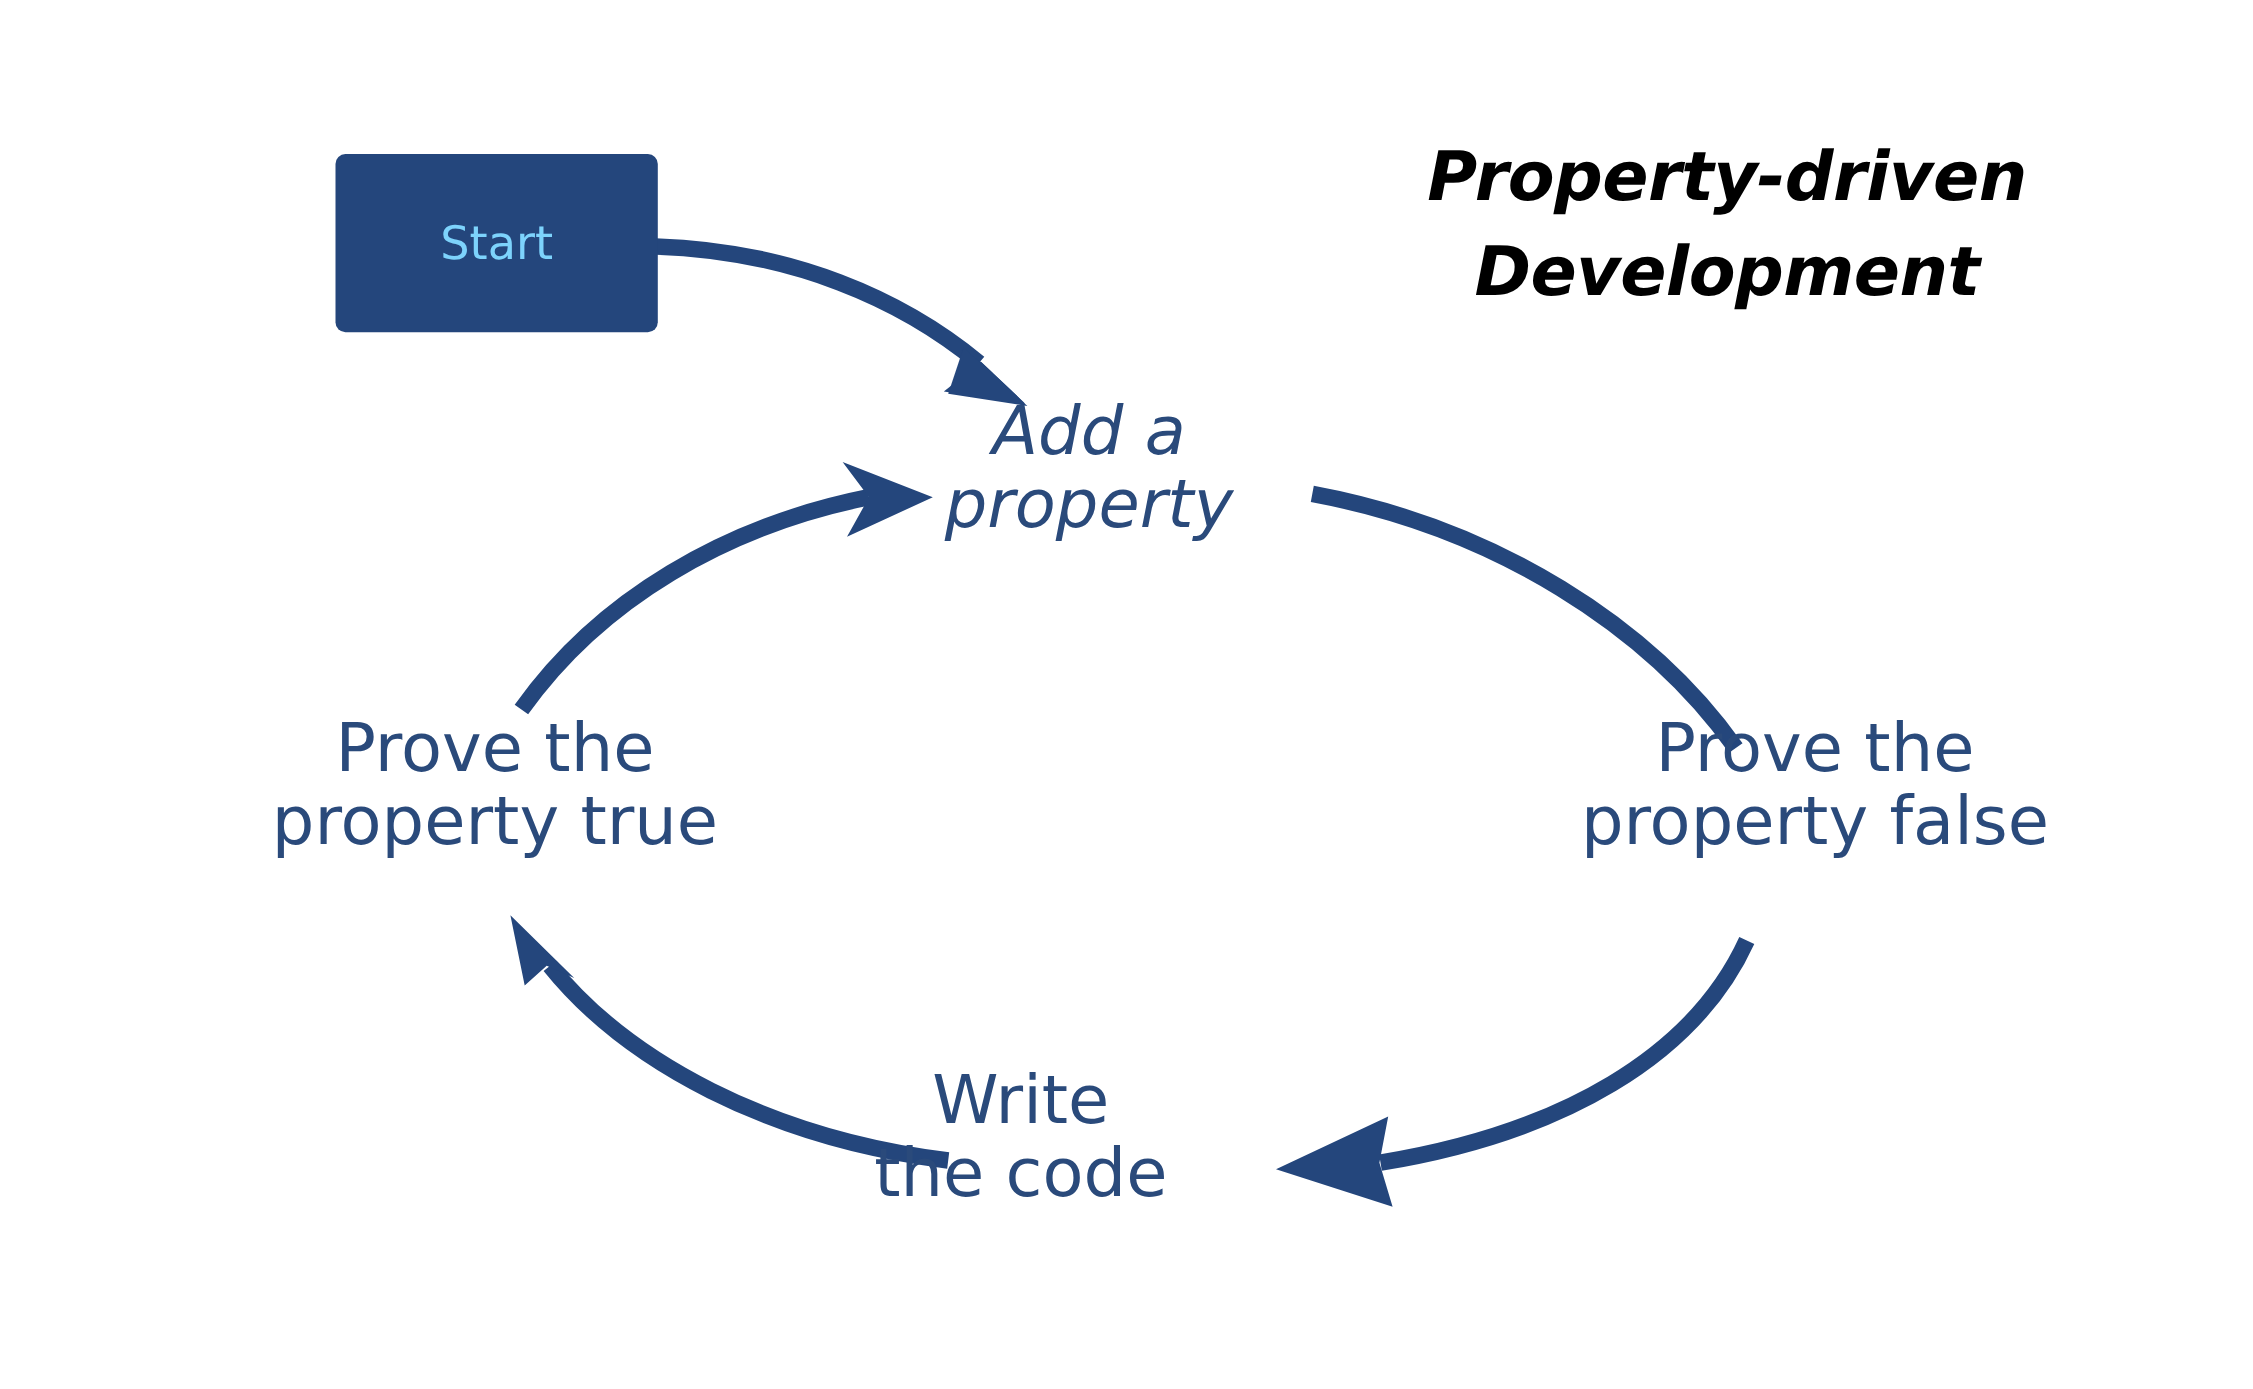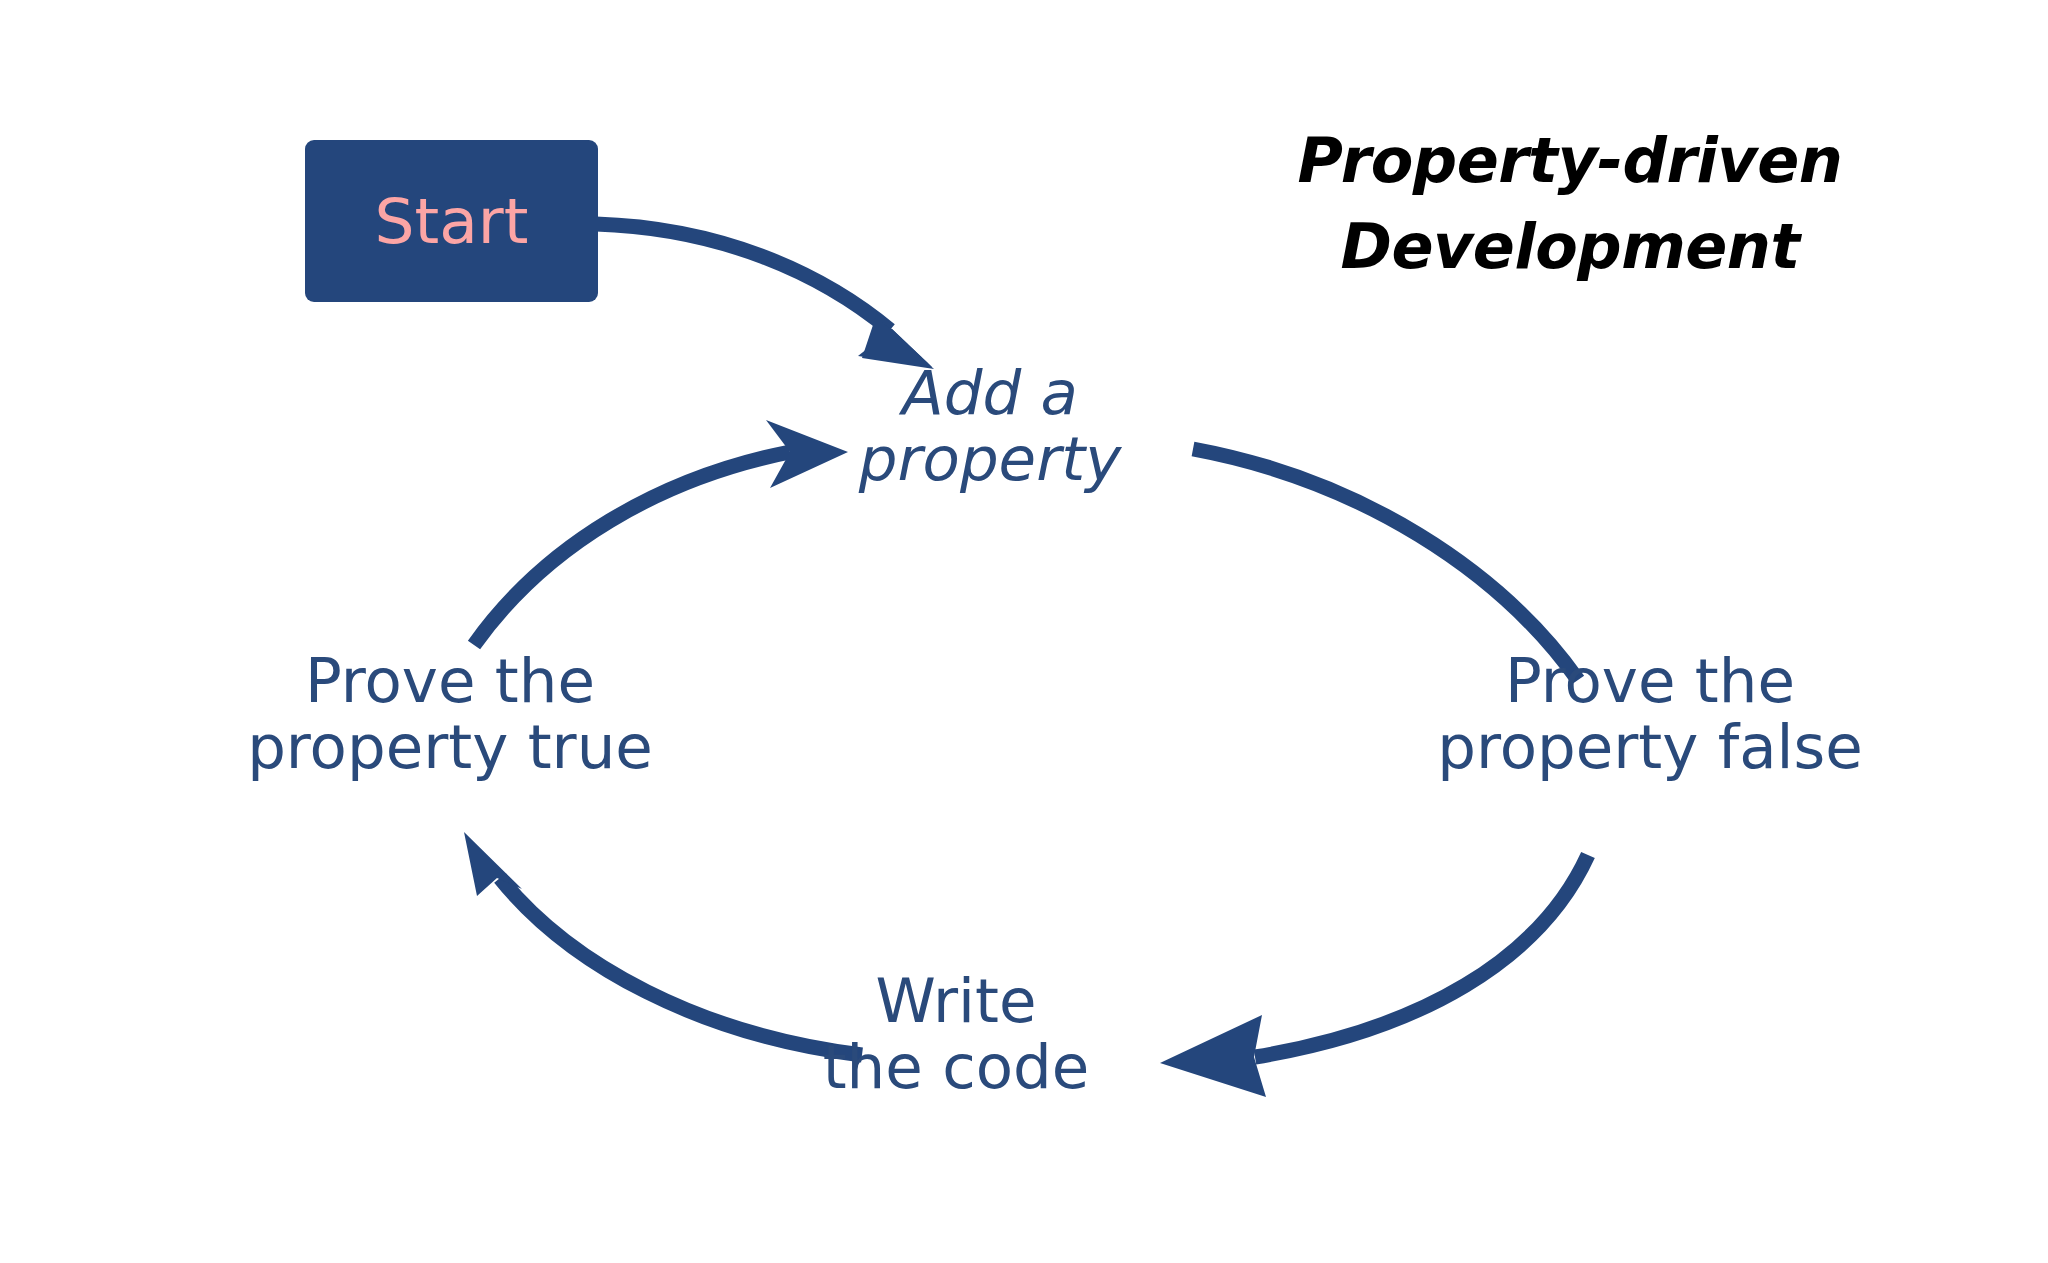--- a/index.html
+++ b/index.html
@@ -55,23 +55,23 @@
     top: 140px;
     width: 293px;
     height: 162px;
     background: #24467c;
     border-radius: 9px;
     display: flex;
     align-items: center;
     justify-content: center;
   }
   .start-node-label {
-    color: #fca5a5;
+    color: #7dd3fc;
     font-family: "DejaVu Sans", sans-serif;
-    font-size: 63px;
+    font-size: 42px;
     font-weight: normal;
     line-height: 1;
     letter-spacing: 0px;
   }
 
   
   .step-label {
     position: absolute;
     color: #2a4a7b;
     font-family: "DejaVu Sans", sans-serif;
@@ -88,21 +88,21 @@
     top: 360px;
     width: 420px;
     font-style: italic;
   }
   .step-prove-false {
     left: 1370px;
     top: 648px;
     width: 560px;
   }
   .step-write-code {
-    left: 736px;
+    left: 708px;
     top: 968px;
     width: 440px;
   }
   .step-prove-true {
     left: 170px;
     top: 648px;
     width: 560px;
   }
 </style>
 </head>

